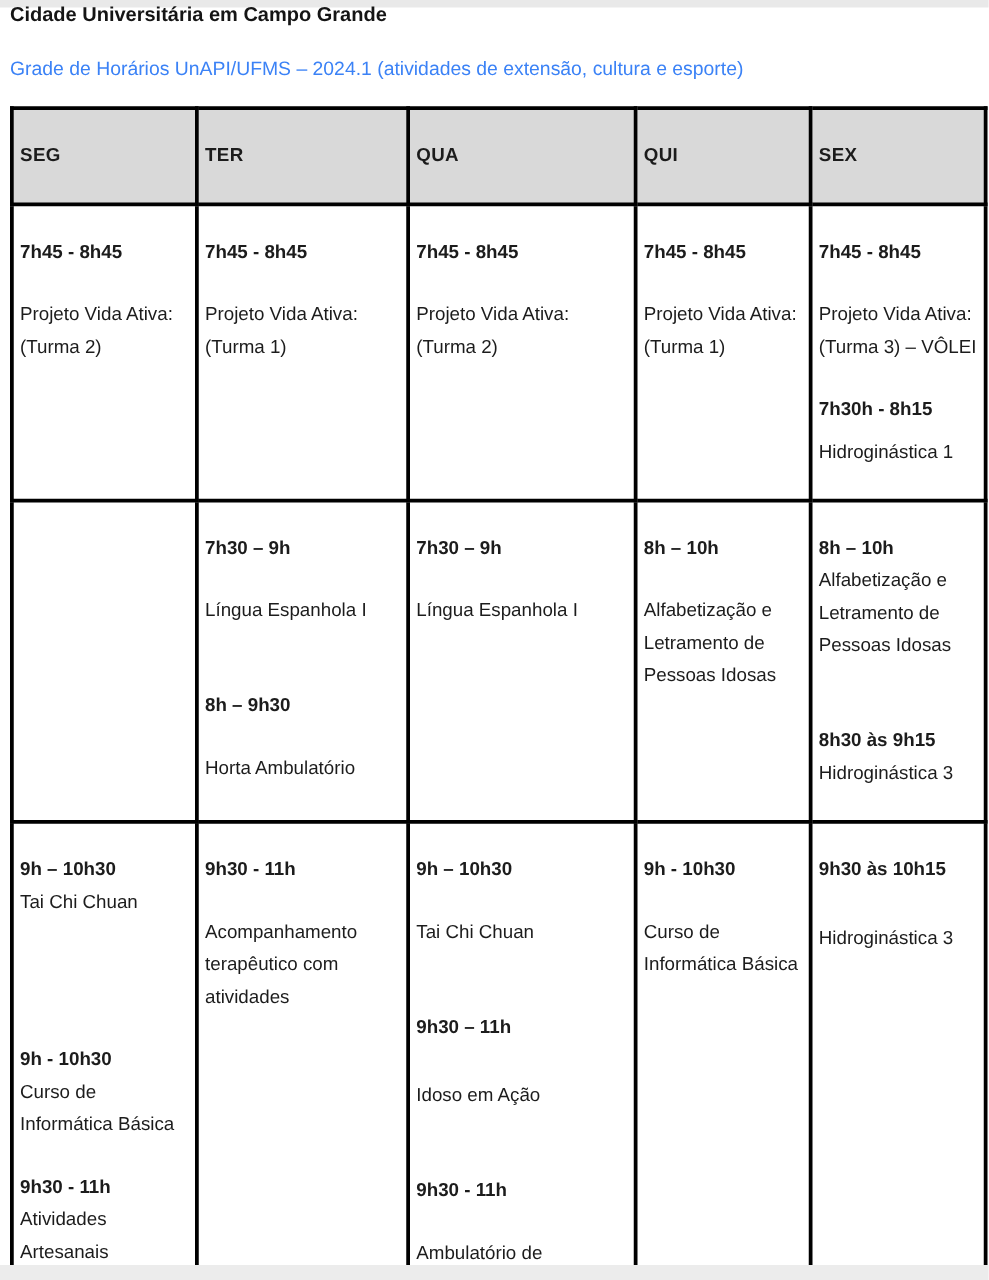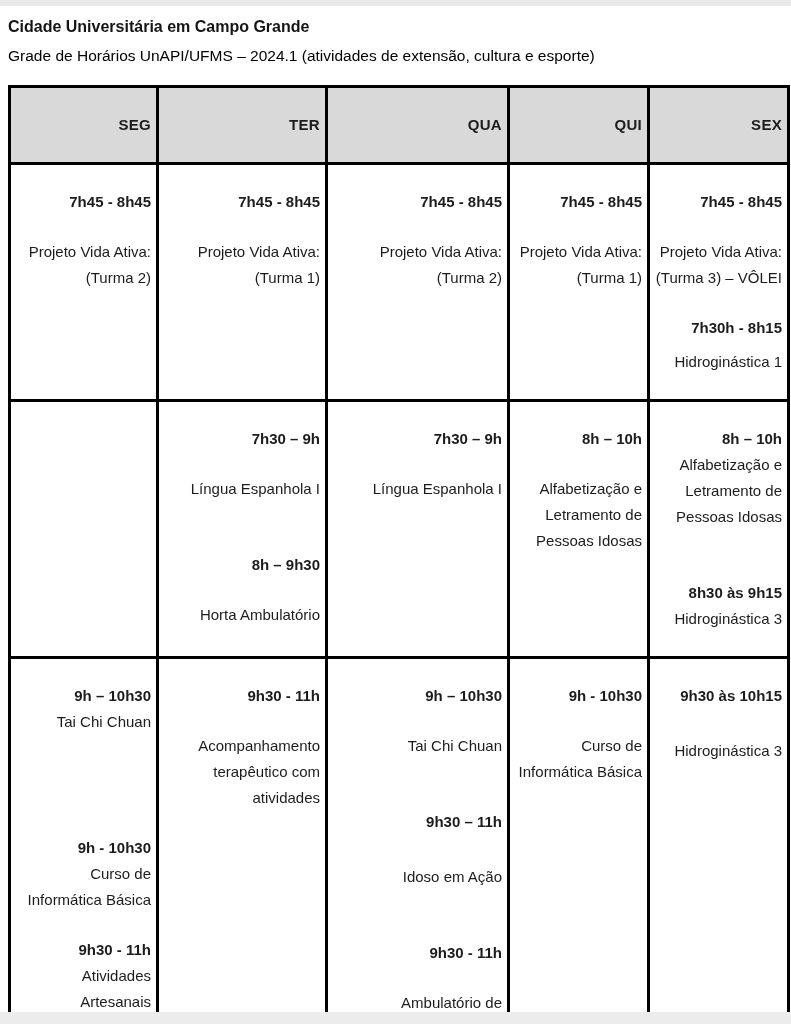--- a/index.html
+++ b/index.html
@@ -13,38 +13,38 @@
   }
   .top-strip {
     position: absolute; top: 0; left: 0; width: 791px; height: 6px;
     background: #e9e9e9;
   }
   .bottom-strip {
     position: absolute; bottom: 0; left: 0; width: 791px; height: 12px;
     background: #ececec;
   }
   .doc-title {
-    position: absolute; top: 18px; left: 8px;
+    position: absolute; top: 4px; left: 8px;
     font-size: 16px; font-weight: bold; color: #151515;
   }
   .doc-subtitle {
     position: absolute; top: 47px; left: 8px;
-    font-size: 15.5px; font-weight: normal; color: #000000;
+    font-size: 15.5px; font-weight: normal; color: #3b82f6;
   }
   table.schedule {
     position: absolute; top: 85px; left: 8px;
     width: 779px;
     border-collapse: collapse;
     table-layout: fixed;
   }
   table.schedule th, table.schedule td {
     border: 3px solid #000000;
     font-size: 15px;
     line-height: 26px;
-    text-align: right;
+    text-align: left;
     vertical-align: top;
     padding: 24px 5px;
     overflow: hidden;
   }
   table.schedule th {
     background: #d9d9d9;
     height: 62px;
     vertical-align: middle;
     font-size: 15px;
     font-weight: bold;

